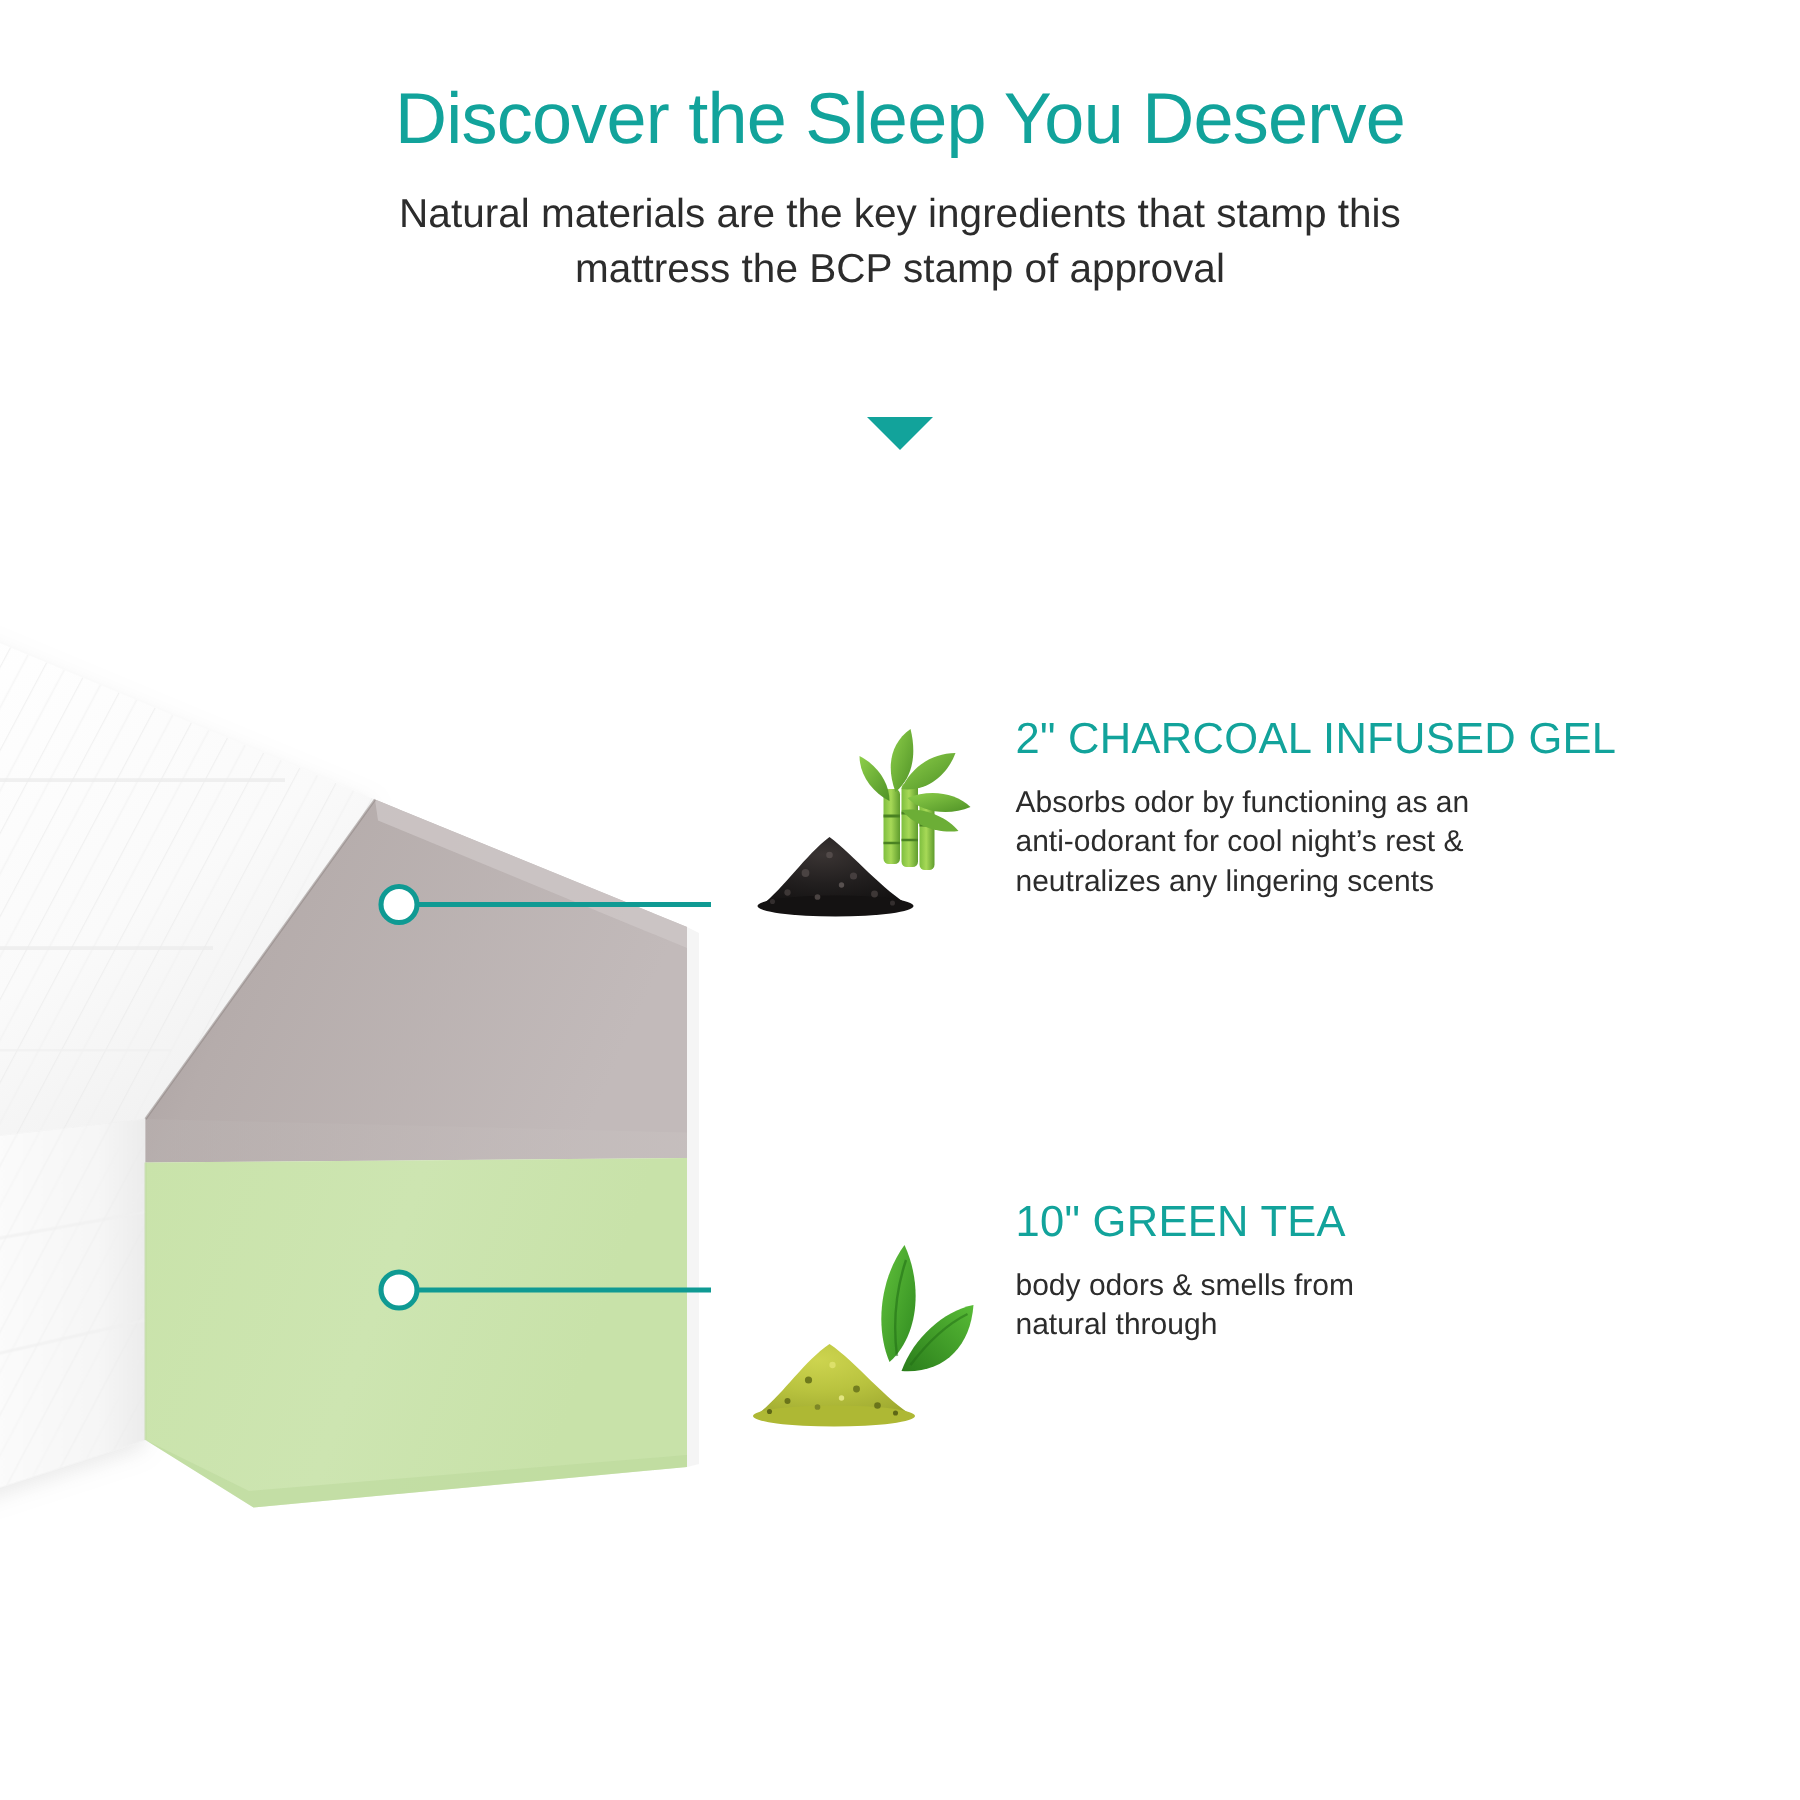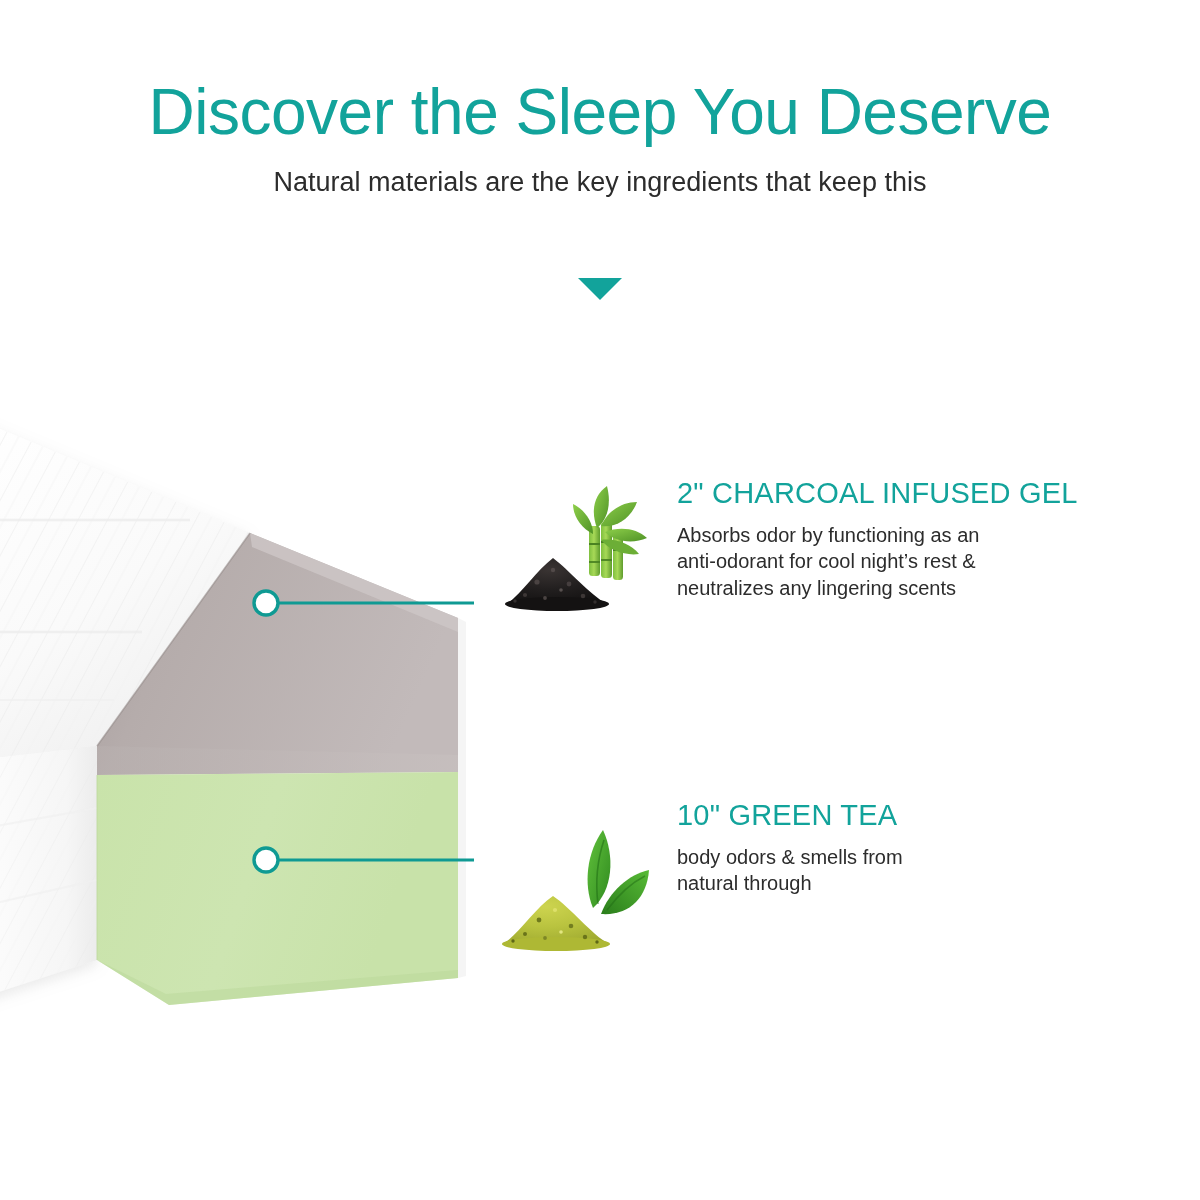--- a/index.html
+++ b/index.html
@@ -24,22 +24,22 @@
   
   .header {
     position: absolute;
     left: 0;
     top: 0;
     width: 1200px;
     text-align: center;
   }
   .headline {
     margin: 0;
-    padding-top: 80px;
-    font-size: 64px;
+    padding-top: 56px;
+    font-size: 48px;
     line-height: 1.0;
     font-weight: 400;
     letter-spacing: -0.5px;
     color: #12a39b;
     white-space: nowrap;
     text-align: center;
   }
   .subhead {
     margin: 0 auto;
     padding-top: 20px;
@@ -119,21 +119,22 @@
   .callout-body span { display: block; white-space: nowrap; }
 </style>
 </head>
 <body>
 
 <div id="page">
 
   <div class="header">
     <h1 class="headline">Discover the Sleep You Deserve</h1>
     <p class="subhead">
-      <span>Natural materials are the key ingredients that keep this</span><br>
+      <span>Natural materials are the key ingredients that stamp this</span><br>
+      <span>mattress the BCP stamp of approval</span>
     </p>
   </div>
 
   <div class="arrow-wrap">
     <span class="arrow-down"></span>
   </div>
 
   <div class="mattress">
     <svg width="480" height="660" viewBox="0 0 480 660" xmlns="http://www.w3.org/2000/svg">
       <defs>

